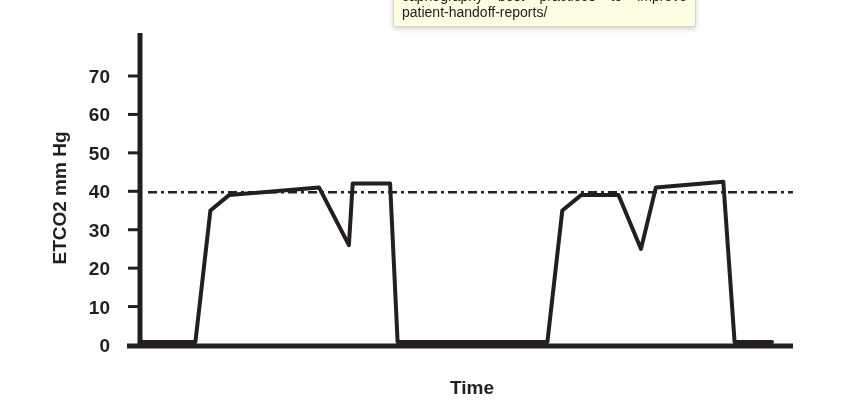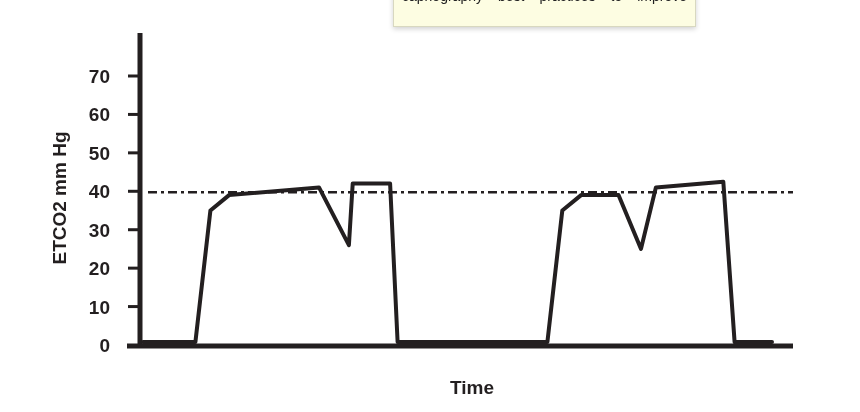--- a/index.html
+++ b/index.html
@@ -48,13 +48,14 @@
   <line id="refline" x1="148" x2="793" stroke="#231f20" stroke-width="2.5" stroke-dasharray="9 4 3 4" y1="192.28571428571428" y2="192.28571428571428"></line>
 
   <path id="wave" fill="none" stroke="#231f20" stroke-width="4" stroke-linejoin="round" stroke-linecap="round" d="M143.0 342.0 L195.4 342.0 L210.4 210.5 L229.1 195.1 L319.0 187.4 L348.9 245.1 L352.7 183.6 L390.1 183.6 L397.6 342.0 L547.4 342.0 L562.3 210.5 L581.1 195.1 L618.5 195.1 L641.0 248.9 L655.9 187.4 L723.3 181.7 L734.6 342.0 L772.0 342.0"></path>
 
   <text class="axis-title" x="472" y="394" text-anchor="middle">Time</text>
   <text class="axis-title" transform="translate(66,198) rotate(-90)" text-anchor="middle">ETCO2 mm Hg</text>
 </svg>
 
 <div class="tooltip">
   <span class="line1">capnography best practices to improve</span>
+  <span class="line2">patient-handoff-reports/</span>
 </div>
 
 </body></html>

